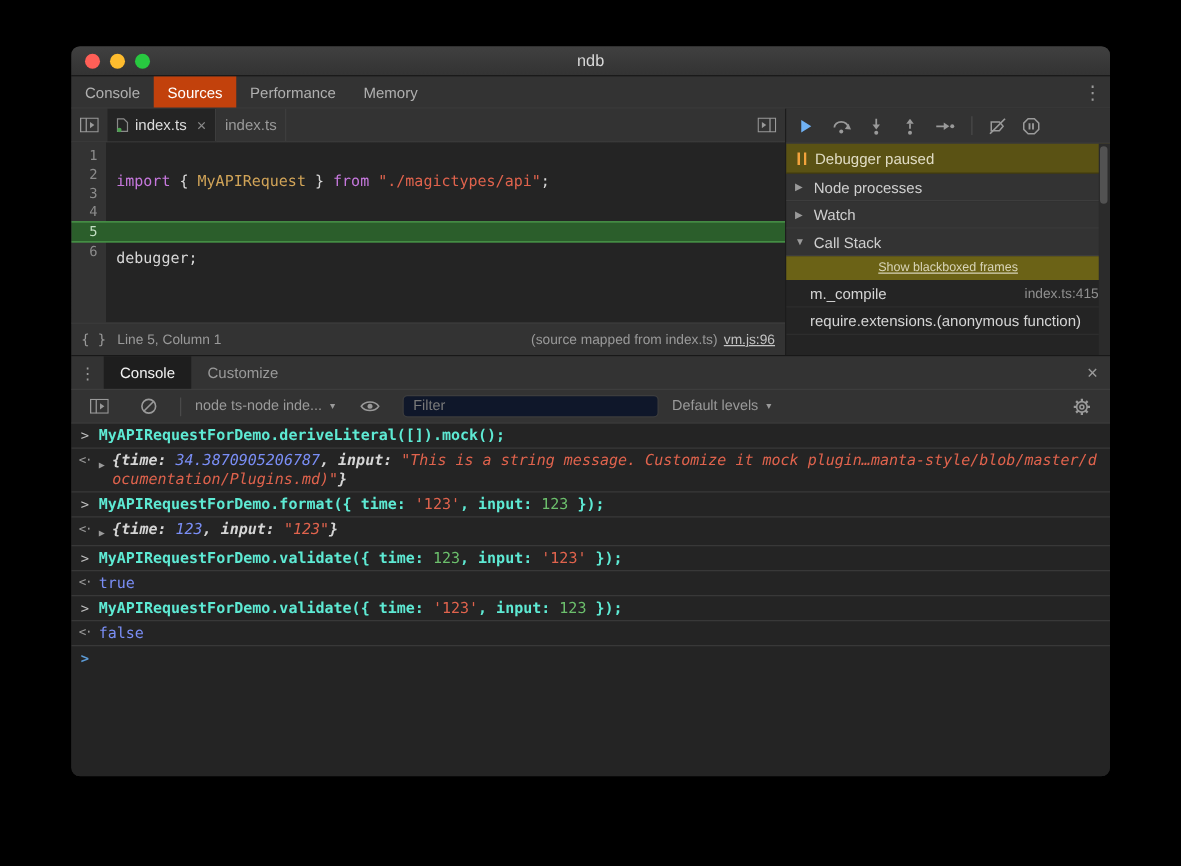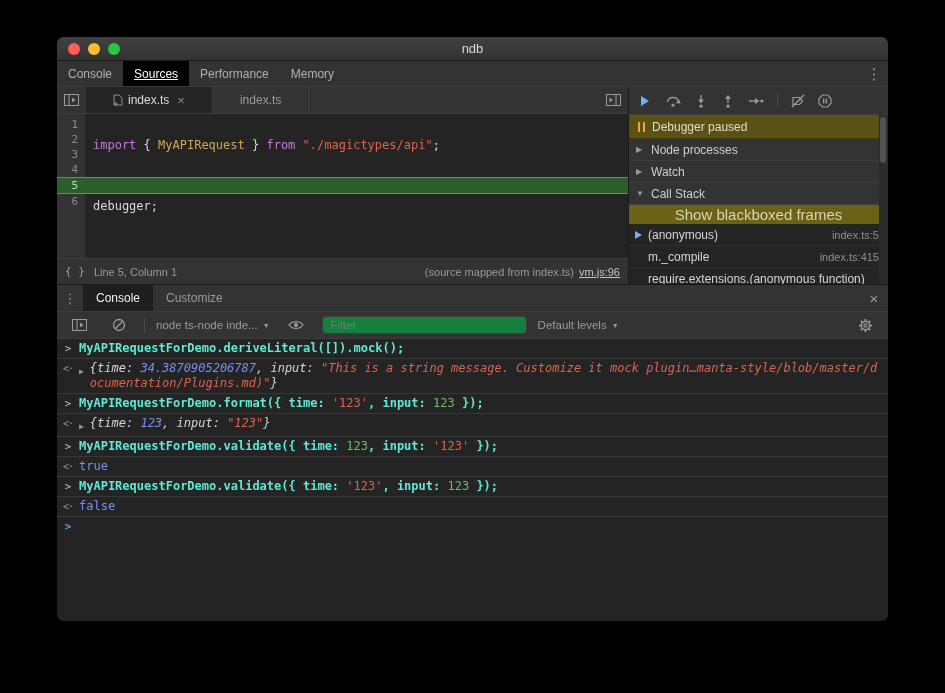--- a/index.html
+++ b/index.html
@@ -12,30 +12,30 @@
   
   .titlebar { height: 24px; flex: none; background: linear-gradient(#404040,#333333); display: flex; align-items: center; position: relative; border-bottom: 1px solid #1a1a1a; }
   .traffic { display: flex; gap: 8px; margin-left: 11px; z-index: 2; }
   .tl { width: 12px; height: 12px; border-radius: 50%; }
   .tl.red { background: #ff5f57; } .tl.yel { background: #febc2e; } .tl.grn { background: #28c840; }
   .wtitle { position: absolute; left: 0; right: 0; text-align: center; font-size: 13px; color: #d8d8d8; }
 
   
   .main-toolbar { height: 26px; flex: none; background: #333; display: flex; align-items: stretch; border-bottom: 1px solid #3d3d3d; }
   .mtab { padding: 0 11px; display: flex; align-items: center; color: #b0b0b0; }
-  .mtab.active { background: #000000; color: #fff; text-decoration: underline; }
+  .mtab.active { background: #c2410c; color: #fff; }
   .mt-spacer { flex: 1; }
   .mt-menu { width: 28px; display: flex; align-items: center; justify-content: center; color: #9a9a9a; font-size: 15px; }
 
   
   .sources { height: 197px; flex: none; display: flex; min-height: 0; }
   .editor-col { flex: 1; display: flex; flex-direction: column; min-width: 0; }
   .etabbar { height: 27px; flex: none; background: #333; border-bottom: 1px solid #3d3d3d; display: flex; align-items: stretch; }
   .icon-btn { display: flex; align-items: center; justify-content: center; padding: 0 7px; background: none; border: none; color: #9a9a9a; }
-  .ftab { display: flex; align-items: center; gap: 5px; padding: 0 27px; border-right: 1px solid #3d3d3d; color: #9a9a9a; }
+  .ftab { display: flex; align-items: center; gap: 5px; padding: 0 7px; border-right: 1px solid #3d3d3d; color: #9a9a9a; }
   .ftab.active { background: #242424; color: #dcdcdc; }
   .ftab .x { color: #8a8a8a; margin-left: 3px; font-size: 13px; }
   .et-spacer { flex: 1; }
 
   .code-area { flex: 1; background: linear-gradient(90deg,#333 0,#333 28px,#242424 28px); font-family: "DejaVu Sans Mono", monospace; font-size: 12px; padding-top: 3px; overflow: hidden; }
   .cline { display: flex; height: 15px; line-height: 15px; }
   .gut { width: 28px; flex: none; text-align: right; padding-right: 7px; color: #8c8c8c; font-size: 11px; }
   .codetext { padding-left: 8px; white-space: pre; margin-top: 21px; }
   .kw { color: #c678dd; } .vr { color: #d1a458; } .st { color: #e0634d; } .pl { color: #d8d8d8; }
   .cline.paused { background: #2b5e2b; border-top: 1px solid #4e9e4e; border-bottom: 1px solid #4e9e4e; height: 17px; }
@@ -49,56 +49,56 @@
   
   .debug-col { width: 260px; flex: none; border-left: 1px solid #1c1c1c; background: #242424; display: flex; flex-direction: column; position: relative; }
   .dtoolbar { height: 28px; flex: none; background: #333; border-bottom: 1px solid #3d3d3d; display: flex; align-items: center; padding: 0 9px; gap: 13px; }
   .dbtn { background: none; border: none; display: flex; align-items: center; }
   .vsep { width: 1px; height: 15px; background: #4a4a4a; }
   .paused-banner { height: 24px; flex: none; background: #5a5214; display: flex; align-items: center; gap: 7px; padding: 0 9px; color: #e0dcc4; border-bottom: 1px solid #403a0c; }
   .pause-ic { width: 7px; height: 10px; flex: none; background: linear-gradient(90deg,#f2a33c 0 2px,transparent 2px 5px,#f2a33c 5px 7px); }
   .dsection { height: 22px; flex: none; background: #333; border-bottom: 1px solid #3d3d3d; display: flex; align-items: center; gap: 6px; padding: 0 7px; color: #cfcfcf; }
   .darrow { color: #9a9a9a; font-size: 8px; width: 9px; flex: none; }
   .blackboxed { height: 19px; flex: none; background: #6b6216; display: flex; align-items: center; justify-content: center; }
-  .blackboxed span { font-size: 15px; color: #d8d4b8; }
+  .blackboxed span { text-decoration: underline; font-size: 10px; color: #d8d4b8; }
   .frames { flex: 1; overflow: hidden; }
   .frame { height: 22px; display: flex; align-items: center; padding: 0 9px 0 6px; gap: 6px; border-bottom: 1px solid #2d2d2d; color: #d5d5d5; }
   .frame .floc { margin-left: auto; color: #909090; font-size: 11px; }
   .cur-arrow { width: 0; height: 0; flex: none; border-left: 7px solid #70b2f5; border-top: 4px solid transparent; border-bottom: 4px solid transparent; }
   .frame.indent { padding-left: 19px; }
   .dbg-scroll { position: absolute; top: 28px; right: 0; bottom: 0; width: 9px; background: #2b2b2b; }
   .dbg-thumb { position: absolute; top: 2px; left: 1px; width: 6px; height: 46px; background: #525252; border-radius: 3px; }
 
   
   .drawer { flex: 1; display: flex; flex-direction: column; border-top: 1px solid #181818; min-height: 0; }
   .dtabbar { height: 27px; flex: none; background: #333; display: flex; align-items: stretch; border-bottom: 1px solid #3d3d3d; }
   .dt-menu { width: 26px; background: none; border: none; color: #9a9a9a; font-size: 13px; display: flex; align-items: center; justify-content: center; }
   .dtab { padding: 0 13px; display: flex; align-items: center; color: #9a9a9a; }
   .dtab.active { background: #1e1e1e; color: #f2f2f2; }
   .dt-spacer { flex: 1; }
   .dt-close { width: 28px; background: none; border: none; color: #9a9a9a; font-size: 15px; display: flex; align-items: center; justify-content: center; }
 
   .ctoolbar { height: 27px; flex: none; background: #333; border-bottom: 1px solid #3d3d3d; display: flex; align-items: center; gap: 11px; padding: 0 8px; color: #9a9a9a; }
   .ctx { display: flex; align-items: center; gap: 5px; font-size: 11.5px; background: none; border: none; color: #9a9a9a; }
   .dd-arrow { font-size: 7px; color: #9a9a9a; }
-  .filter-input { width: 205px; height: 18px; background: #15803d; border: 1px solid #3d3d3d; border-radius: 4px; color: #d5d5d5; padding: 0 8px; font-size: 11.5px; font-family: inherit; }
+  .filter-input { width: 205px; height: 18px; background: #0f172a; border: 1px solid #3d3d3d; border-radius: 4px; color: #d5d5d5; padding: 0 8px; font-size: 11.5px; font-family: inherit; }
   .filter-input::placeholder { color: #7a7a7a; }
   .ct-spacer { flex: 1; }
 
   .messages { flex: 1; background: #242424; font-family: "DejaVu Sans Mono", monospace; font-size: 12px; overflow: hidden; }
   .crow { display: flex; align-items: flex-start; padding: 2px 8px 2px 0; border-bottom: 1px solid #383838; line-height: 15px; }
   .cicon { width: 22px; flex: none; text-align: center; color: #9a9a9a; font-size: 11px; }
   .chev { color: #c0c0c0; }
   .ret { font-size: 10px; letter-spacing: -1px; }
   .disc { flex: none; color: #9a9a9a; font-size: 8px; margin: 3px 6px 0 0; }
   .ctext { flex: 1; white-space: pre-wrap; word-break: break-all; }
   .pln  { color: #5eead4; font-weight: bold; }
   .strc { color: #e0634d; }
   .numc { color: #6cbf6c; }
-  .obj  { color: #d5d5d5; font-style: italic; }
+  .obj  { color: #d5d5d5; font-style: italic; font-weight: bold; }
   .num  { color: #7a8ef5; font-style: italic; }
   .strv { color: #e0634d; font-style: italic; }
   .bool { color: #7a8ef5; }
   .crow.prompt { border-bottom: none; }
   .pchev { color: #5c9bd6; font-weight: bold; }
 </style>
 </head>
 <body>
 
 <div class="screen">
@@ -257,25 +257,20 @@
         <div class="dsection">
           <span class="darrow">▼</span>
           <span>Call Stack</span>
         </div>
 
         <div class="blackboxed">
           <span>Show blackboxed frames</span>
         </div>
 
         <div class="frames">
-          <div class="frame">
-            <span class="cur-arrow"></span>
-            <span>(anonymous)</span>
-            <span class="floc">index.ts:5</span>
-          </div>
           <div class="frame indent">
             <span>m._compile</span>
             <span class="floc">index.ts:415</span>
           </div>
           <div class="frame indent">
             <span>require.extensions.(anonymous function)</span>
           </div>
         </div>
 
         <div class="dbg-scroll">

